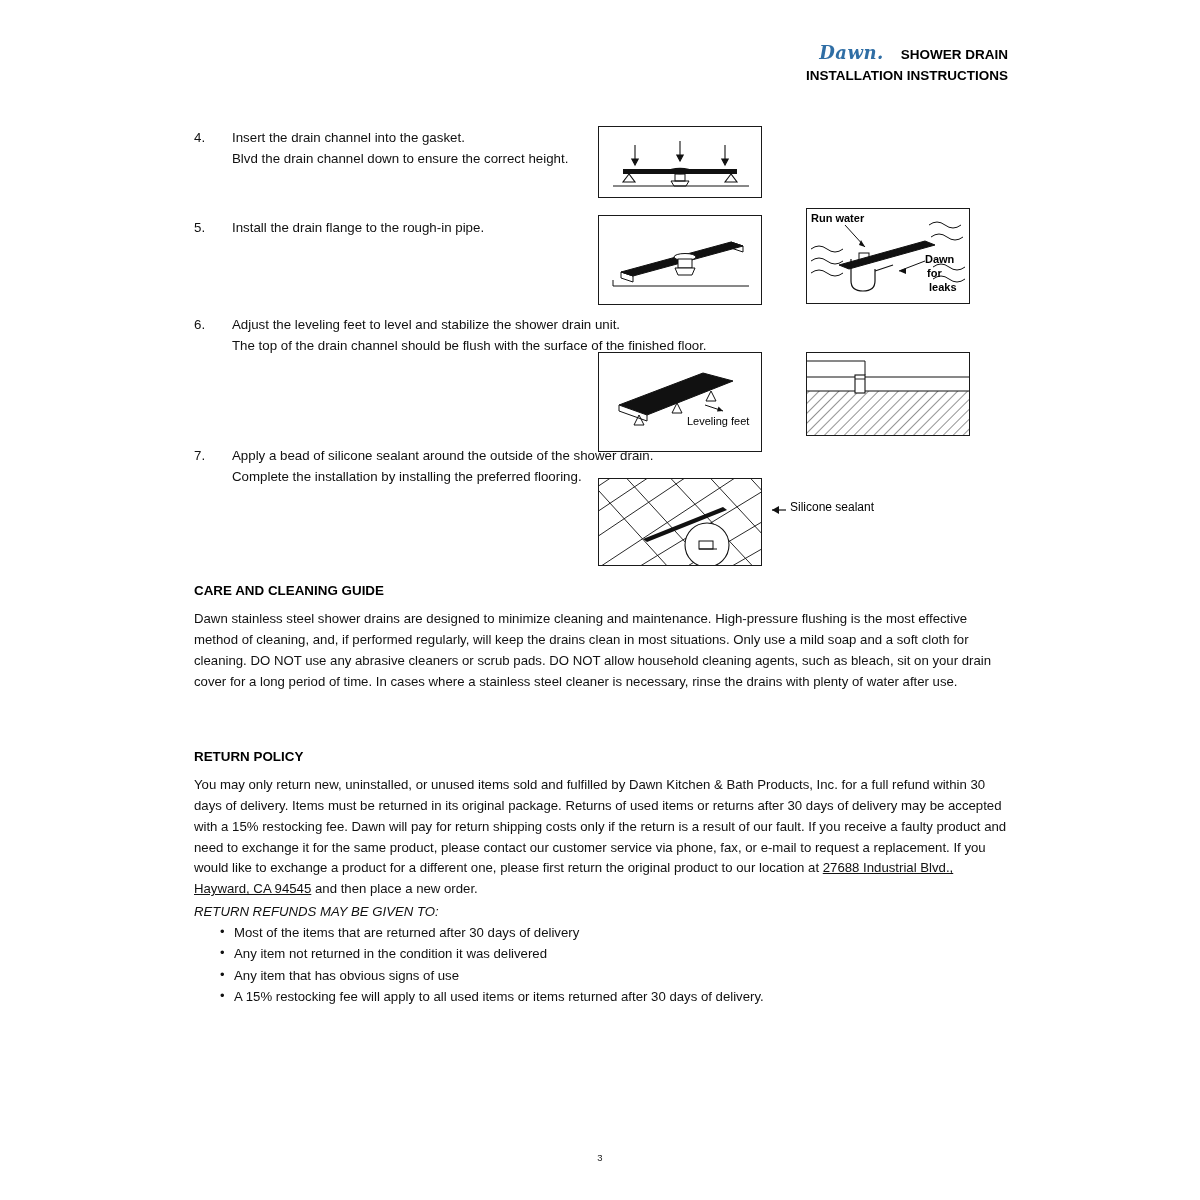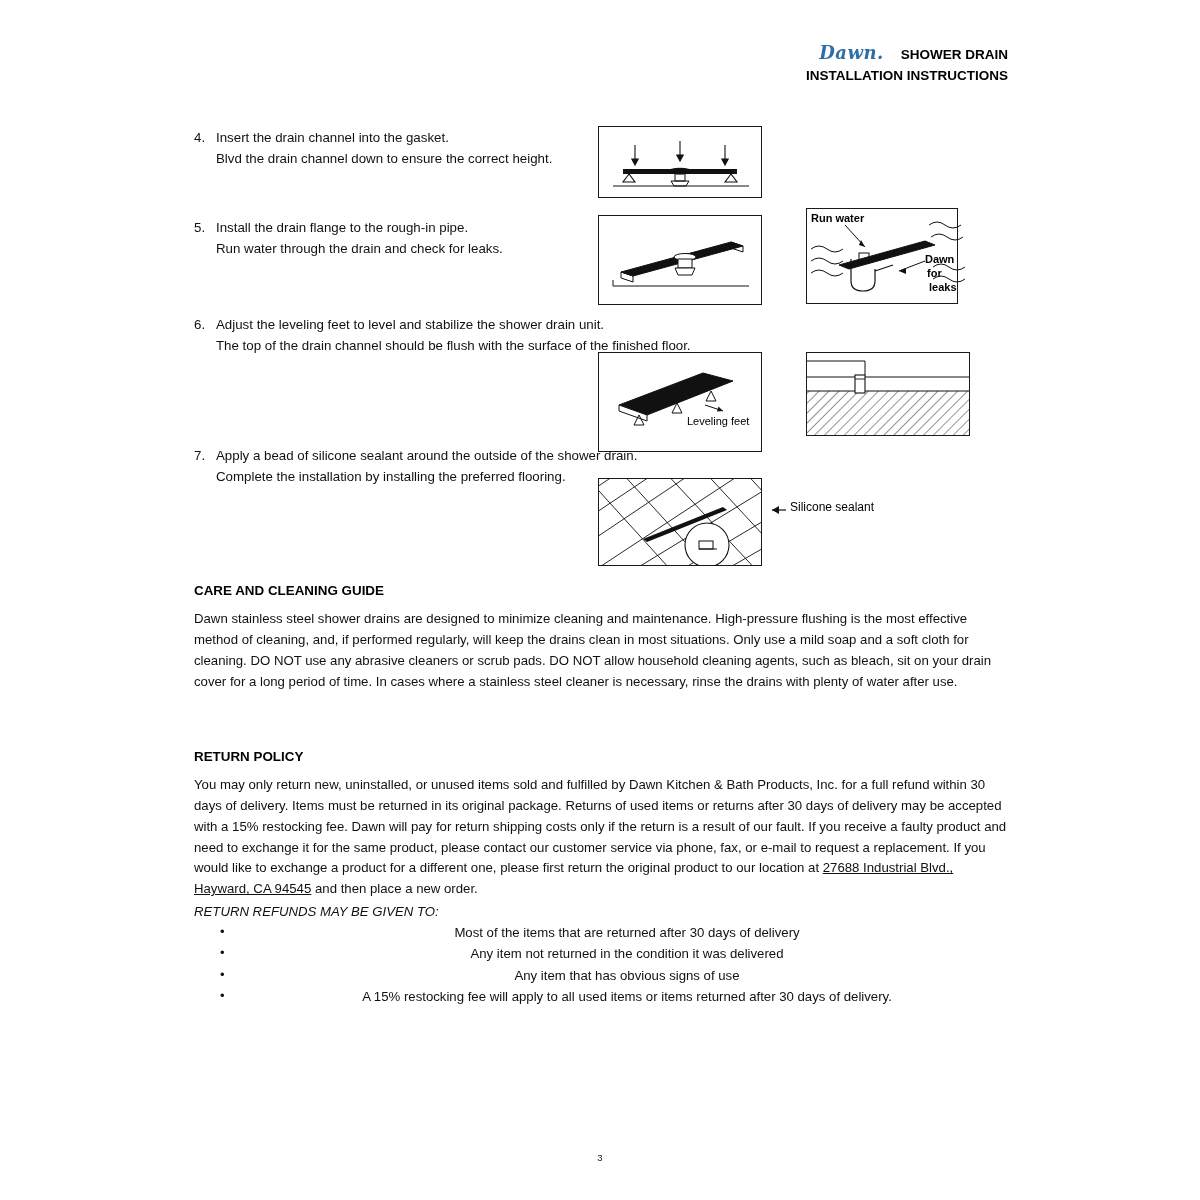--- a/index.html
+++ b/index.html
@@ -53,21 +53,21 @@
     color: #111;
     line-height: 1.55;
   }
   .step .num {
     position: absolute;
     left: 0;
     top: 0;
     width: 20px;
   }
   .step .lines {
-    margin-left: 22px;
+    margin-left: 38px;
   }
 
   
   .fig {
     position: absolute;
     border: 1.3px solid #1a1a1a;
     background: #fff;
     box-sizing: border-box;
   }
   .fig-label {
@@ -171,41 +171,40 @@
       </g>
 
       <line x1="14" y1="59" x2="150" y2="59" stroke="#111" stroke-width="1"></line>
     </svg>
   </div>
 
   <div class="step" style="position:absolute; left:194px; top:218px; width:620px;">
     <span class="num">5.</span>
     <div class="lines">
       <div>Install the drain flange to the rough-in pipe.</div>
-      <div>Run water through the drain and check for leaks.</div>
     </div>
   </div>
 
   <div class="fig" style="left:598px; top:215px; width:164px; height:90px;">
     <svg width="162" height="88" viewBox="0 0 162 88">
 
       <polygon points="22,56 132,26 144,30 34,60" fill="#111" stroke="#111" stroke-width="1"></polygon>
       <polygon points="22,56 34,60 34,66 22,62" fill="none" stroke="#111" stroke-width="1"></polygon>
       <polygon points="132,26 144,30 144,36 132,32" fill="none" stroke="#111" stroke-width="1"></polygon>
 
       <ellipse cx="86" cy="41" rx="11" ry="3.5" fill="#fff" stroke="#111" stroke-width="1"></ellipse>
       <rect x="79" y="43" width="14" height="9" fill="#fff" stroke="#111" stroke-width="1"></rect>
       <path d="M76 52 h20 l-3 7 h-14 z" fill="#fff" stroke="#111" stroke-width="1"></path>
 
       <line x1="14" y1="70" x2="150" y2="70" stroke="#111" stroke-width="1"></line>
       <line x1="14" y1="70" x2="14" y2="64" stroke="#111" stroke-width="1"></line>
     </svg>
   </div>
 
-  <div class="fig" style="left:806px; top:208px; width:152px; height:96px;">
+  <div class="fig" style="left:806px; top:208px; width:164px; height:96px;">
     <svg width="162" height="94" viewBox="0 0 162 94">
 
       <path d="M4 40 q8 -6 16 0 t16 0" fill="none" stroke="#111" stroke-width="1"></path>
       <path d="M4 52 q8 -6 16 0 t16 0" fill="none" stroke="#111" stroke-width="1"></path>
       <path d="M4 64 q8 -6 16 0 t16 0" fill="none" stroke="#111" stroke-width="1"></path>
       <path d="M122 16 q8 -6 16 0 t16 0" fill="none" stroke="#111" stroke-width="1"></path>
       <path d="M124 28 q8 -6 16 0 t16 0" fill="none" stroke="#111" stroke-width="1"></path>
       <path d="M126 58 q8 -6 16 0 t16 0" fill="none" stroke="#111" stroke-width="1"></path>
       <path d="M126 70 q8 -6 16 0 t16 0" fill="none" stroke="#111" stroke-width="1"></path>
 
@@ -313,21 +312,21 @@
   </div>
 
   <div class="section-head" style="left:194px; top:583px;">CARE AND CLEANING GUIDE</div>
   <div class="para" style="left:194px; top:609px; width:812px;">Dawn stainless steel shower drains are designed to minimize cleaning and maintenance. High-pressure flushing is the most effective method of cleaning, and, if performed regularly, will keep the drains clean in most situations. Only use a mild soap and a soft cloth for cleaning. DO NOT use any abrasive cleaners or scrub pads. DO NOT allow household cleaning agents, such as bleach, sit on your drain cover for a long period of time. In cases where a stainless steel cleaner is necessary, rinse the drains with plenty of water after use.</div>
 
   <div class="section-head" style="left:194px; top:749px;">RETURN POLICY</div>
   <div class="para" style="left:194px; top:775px; width:818px;"><span>You may only return new, uninstalled, or unused items sold and fulfilled by Dawn Kitchen &amp; Bath Products, Inc. for a full refund within 30 days of delivery. Items must be returned in its original package. Returns of used items or returns after 30 days of delivery may be accepted with a 15% restocking fee. Dawn will pay for return shipping costs only if the return is a result of our fault. If you receive a faulty product and need to exchange it for the same product, please contact our customer service via phone, fax, or e-mail to request a replacement. If you would like to exchange a product for a different one, please first return the original product to our location at </span><span class="underline-txt">27688 Industrial Blvd., Hayward, CA 94545</span><span> and then place a new order.</span></div>
 
   <div class="italic-head" style="left:194px; top:904px;">RETURN REFUNDS MAY BE GIVEN TO:</div>
 
-  <ul class="bullets" style="left:200px; top:922px; width:800px;text-align:center;">
+  <ul class="bullets" style="left:200px; top:922px; width:800px;">
     <li>Most of the items that are returned after 30 days of delivery</li>
     <li>Any item not returned in the condition it was delivered</li>
     <li>Any item that has obvious signs of use</li>
     <li>A 15% restocking fee will apply to all used items or items returned after 30 days of delivery.</li>
   </ul>
 
   <div class="page-num">3</div>
 </div>
 
 </body></html>

